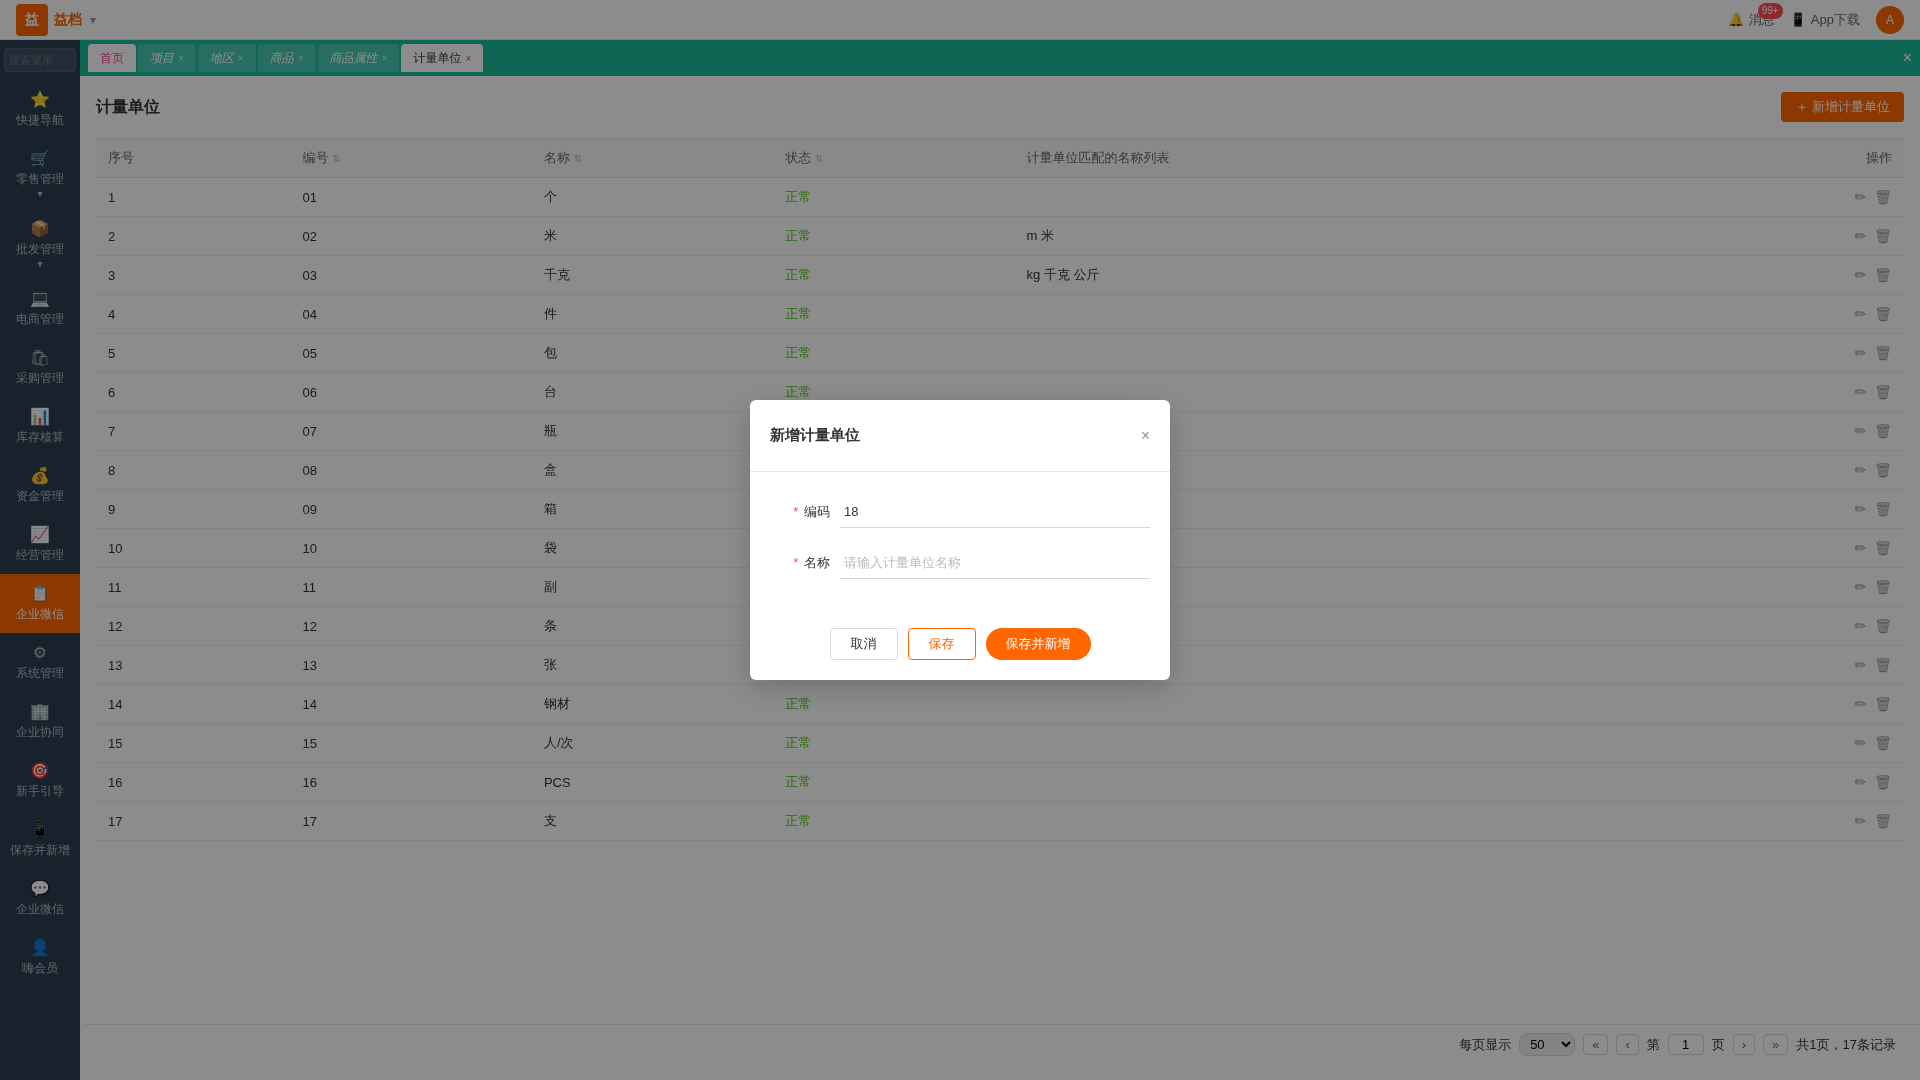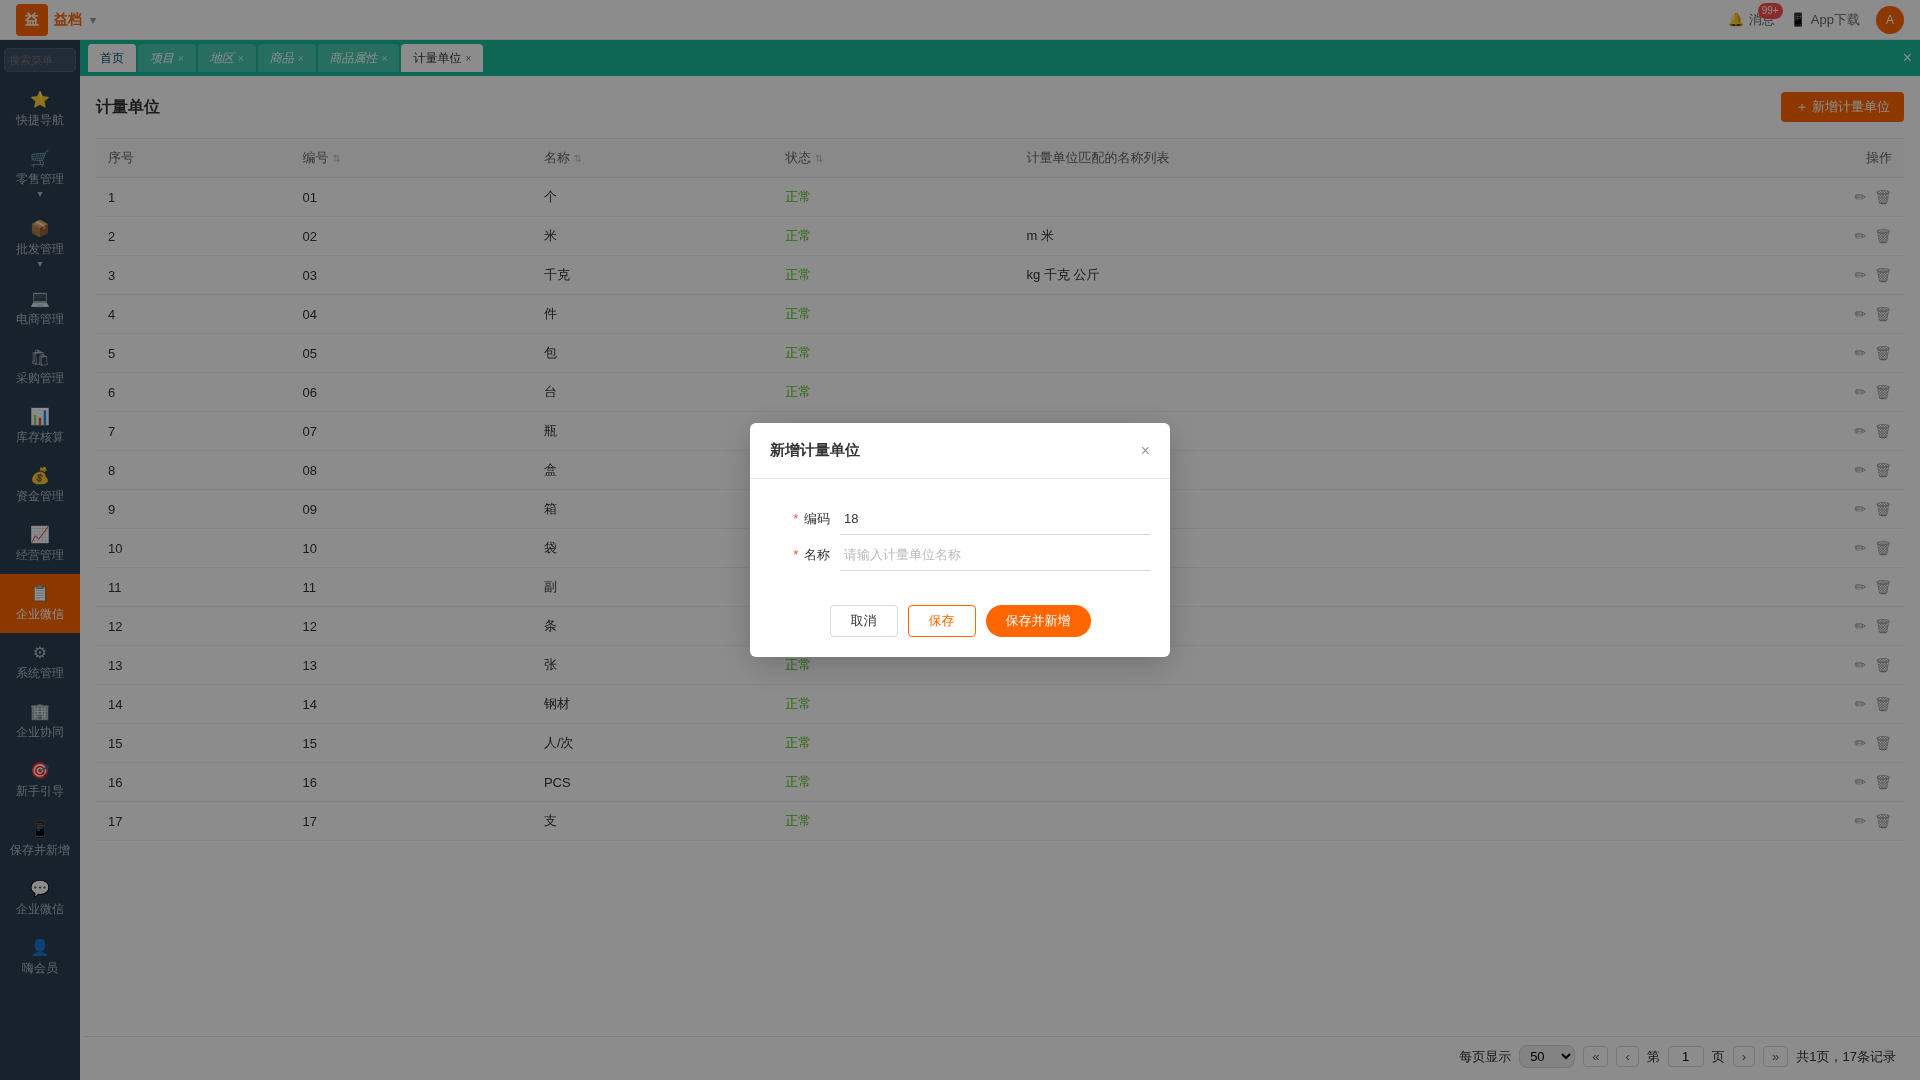--- a/index.html
+++ b/index.html
@@ -75,21 +75,21 @@
       display: flex;
       align-items: center;
       padding: 0 12px;
       height: 28px;
       border-radius: 4px 4px 0 0;
       cursor: pointer;
       font-size: 12px;
       color: #fff;
       gap: 4px;
     }
-    .tab.active { background: #fff; color: #0c4a6e; }
+    .tab.active { background: #fff; color: #ec4899; }
     .tab.inactive { background: rgba(255,255,255,0.2); font-style: italic; }
     .tab .close-x { font-size: 10px; opacity: 0.7; cursor: pointer; }
     .tab-close-all { margin-left: auto; color: #fff; cursor: pointer; font-size: 16px; }
 
     
     .page-content {
       flex: 1;
       background: #fff;
       overflow: auto;
       padding: 16px;
@@ -133,21 +133,21 @@
       font-size: 13px;
     }
     .status-normal { color: #52c41a; font-size: 13px; }
     .action-icons { display: flex; gap: 8px; justify-content: flex-end; }
     .action-icon { color: #999; cursor: pointer; font-size: 14px; }
     .sort-icon { color: #bbb; font-size: 10px; }
 
     
     .pagination {
       position: fixed;
-      bottom: 4px;
+      bottom: 16px;
       right: 0;
       left: 84px;
       height: 40px;
       background: #fff;
       border-top: 1px solid #e8e8e8;
       display: flex;
       align-items: center;
       justify-content: flex-end;
       padding: 0 24px;
       gap: 8px;
@@ -177,28 +177,28 @@
       background: #fff;
       border-radius: 6px;
       width: 420px;
       box-shadow: 0 8px 32px rgba(0,0,0,0.2);
       overflow: hidden;
     }
     .modal-header {
       display: flex;
       align-items: center;
       justify-content: space-between;
-      padding: 18px 20px;
+      padding: 26px 20px;
       border-bottom: 1px solid #e8e8e8;
       gap: 16px;
     }
     .modal-title { font-size: 15px; font-weight: 600; color: #333; }
     .modal-close { cursor: pointer; color: #999; font-size: 16px; border: none; background: none; }
     .modal-body { padding: 24px 20px 20px; }
-    .form-row { display: flex; align-items: center; margin-bottom: 4px; }
+    .form-row { display: flex; align-items: center; margin-bottom: 19px; }
     .form-label { width: 60px; text-align: right; font-size: 13px; color: #333; margin-right: 10px; flex-shrink: 0; }
     .form-label .required { color: #ff4d4f; margin-right: 2px; }
     .form-input {
       flex: 1;
       height: 32px;
       border: none;
       border-bottom: 1px solid #d9d9d9;
       outline: none;
       font-size: 13px;
       padding: 0 4px;

